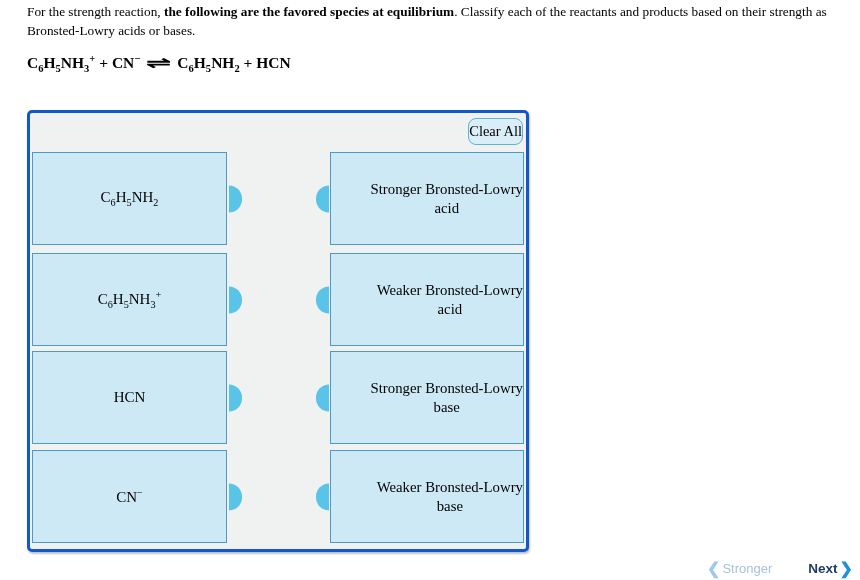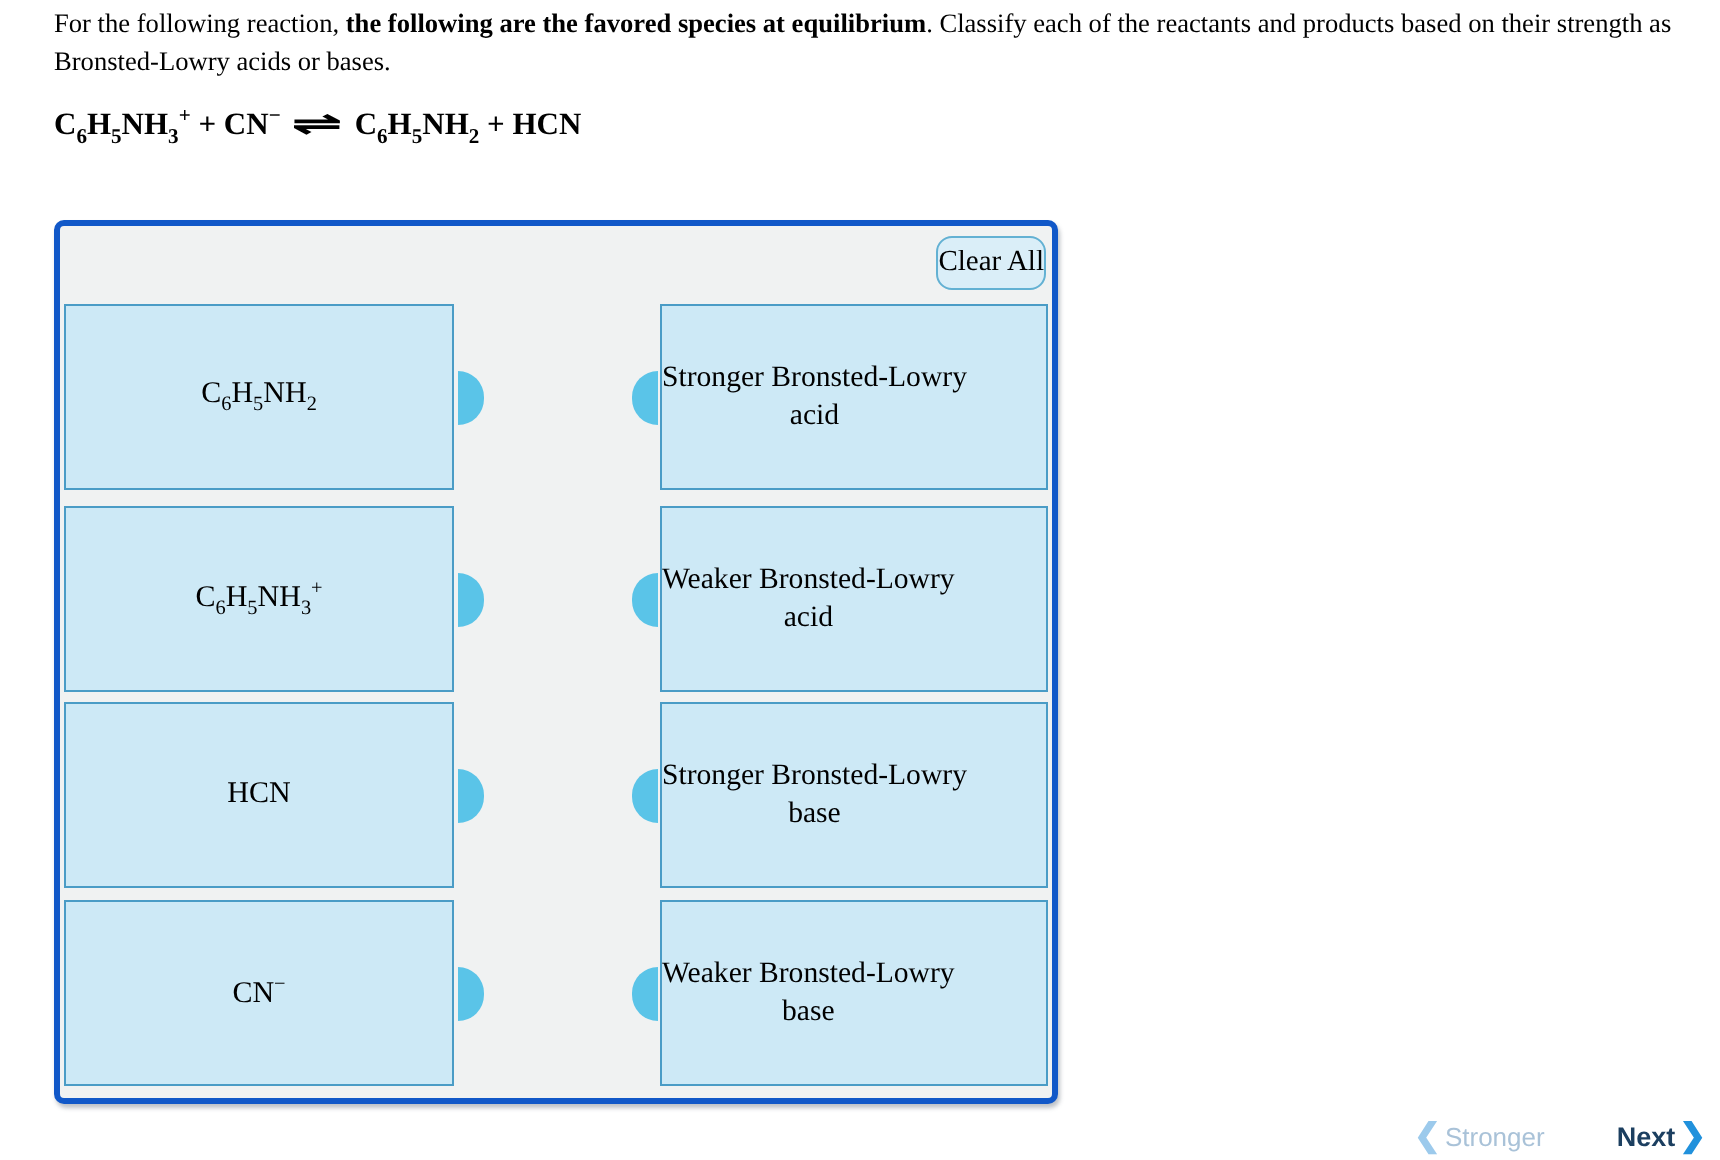--- a/index.html
+++ b/index.html
@@ -42,21 +42,21 @@
     background:var(--card-bg,#cde9f6);
     border:1px solid var(--card-border,#4a9cc6);
     display:flex;align-items:center;justify-content:center;
     cursor:grab;
   }
   .card .formula{font-weight:normal;font-size:15px;}
   .target{
     left:300px;width:194px;
     background:var(--card-bg,#cde9f6);
     border:1px solid var(--card-border,#4a9cc6);
-    display:flex;align-items:center;justify-content:flex-start;
+    display:flex;align-items:center;justify-content:flex-end;
   }
   .tlabel{text-align:center;font-size:14.8px;line-height:19px;}
   .knob{
     position:absolute;top:50%;transform:translateY(-50%);
     width:13px;height:27px;background:var(--knob,#5ac4e8);
   }
   .knob-r{right:-16px;border-radius:0 14px 14px 0;}
   .knob-l{left:-15px;border-radius:14px 0 0 14px;}
   
   .nav{
@@ -65,21 +65,21 @@
     font-family:"Liberation Sans", sans-serif;
   }
   .prev{display:flex;align-items:center;gap:2px;color:var(--prev-text,#a9c2d8);font-size:13px;cursor:default;}
   .prev .chev{color:var(--prev-chevron,#9ccaec);font-size:16px;font-weight:bold;}
   .next{display:flex;align-items:center;gap:2px;color:var(--next-text,#1c3f60);font-size:13.5px;font-weight:bold;cursor:pointer;}
   .next .chev{color:var(--next-chevron,#2191dc);font-size:16px;}
 </style>
 </head>
 <body>
 
-<p class="prompt"><span>For the following reaction, </span><b>the following are the favored species at equilibrium</b><span>. Classify each of the reactants and products based on their strength as Bronsted-Lowry acids or bases.</span></p>
+<p class="prompt"><span>For the strength reaction, </span><b>the following are the favored species at equilibrium</b><span>. Classify each of the reactants and products based on their strength as Bronsted-Lowry acids or bases.</span></p>
 
 <div class="equation">C<sub>6</sub>H<sub>5</sub>NH<sub>3</sub><sup>+</sup> + CN<sup>−</sup><span class="eq-arrow">⇌</span>C<sub>6</sub>H<sub>5</sub>NH<sub>2</sub> + HCN</div>
 
 <div class="panel">
 
   <button class="clear-all">Clear All</button>
 
   <div class="card row r1">
     <span class="formula">C<sub>6</sub>H<sub>5</sub>NH<sub>2</sub></span>
     <span class="knob knob-r"></span>

